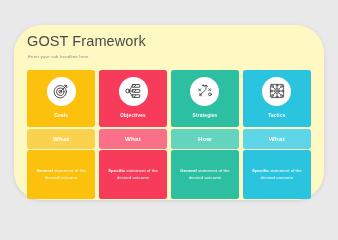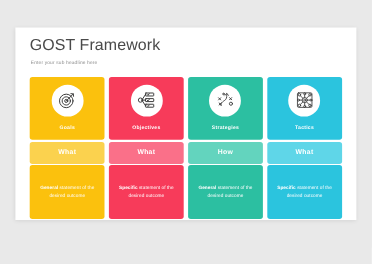--- a/index.html
+++ b/index.html
@@ -134,21 +134,21 @@
     text-align: center;
     letter-spacing: 0.05px;
   }
   .card-desc b {
     font-weight: 700;
   }
 </style>
 </head>
 <body style="background: rgb(233, 233, 233);">
 
-<div id="slide-canvas" style="background: #ffffff;">
+<div id="slide-canvas" style="background: #fef9c3; border-radius: 28px;">
 
   <div id="slide-header">
     <h1 id="page-title" style="color: rgb(74, 74, 74);">GOST Framework</h1>
     <div id="page-subtitle" style="color: rgb(141, 141, 141);">Enter your sub headline here</div>
   </div>
 
   <div id="cards-grid">
 
     <div class="card-column">
       <div class="card-top" style="background: rgb(251, 193, 13);">

